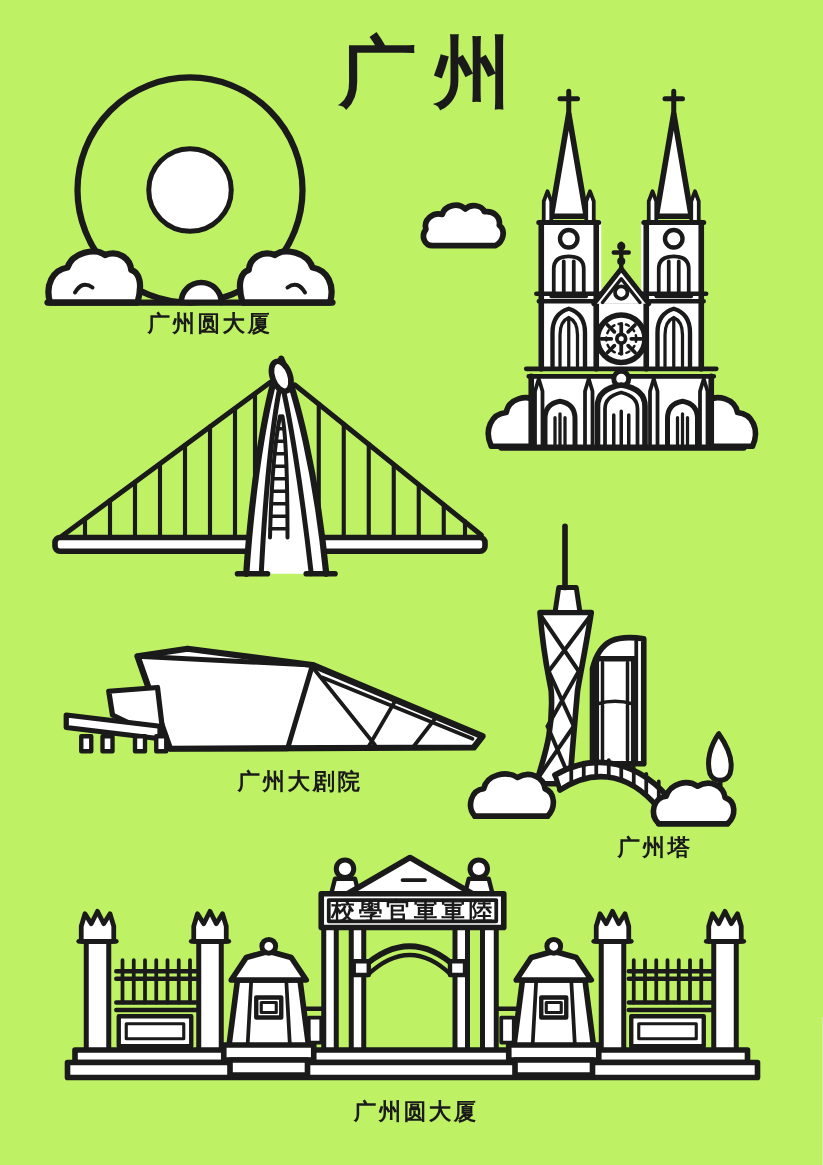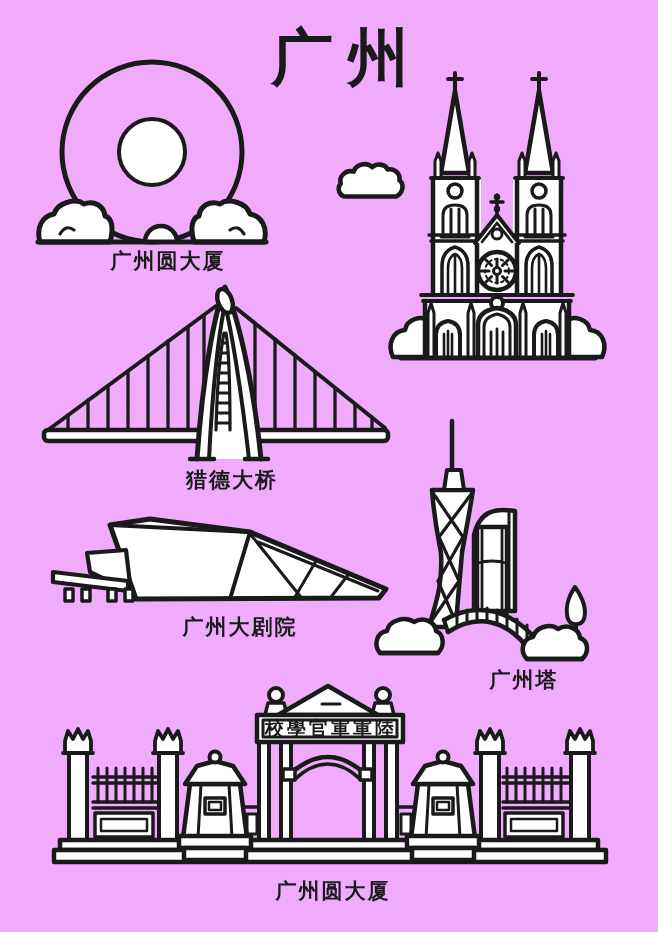--- a/index.html
+++ b/index.html
@@ -1,27 +1,27 @@
 <!DOCTYPE html>
 <html><head>
 <meta charset="utf-8">
 <style>
   html,body{margin:0;padding:0;background:#e8e8e8;}
-  .stage{position:relative;width:658px;height:932px;background:#f0abfc;overflow:hidden;
+  .stage{position:relative;width:658px;height:932px;background:#bef264;overflow:hidden;
          font-family:"Liberation Sans",sans-serif;color:#1a1a1a;}
   .abs{position:absolute;}
   svg{overflow:visible;}
   svg *{stroke-linecap:round;stroke-linejoin:round;}
   .ln{stroke:#1a1a1a;fill:none;}
   .fw{fill:#ffffff;}
   .title{position:absolute;left:340px;top:16px;transform:translateX(-50%);
          font-size:62px;font-weight:800;letter-spacing:14px;padding-left:14px;white-space:nowrap;}
   .subtitle{position:absolute;left:340px;top:90px;transform:translateX(-50%);
          font-size:21px;font-weight:700;letter-spacing:4px;padding-left:4px;white-space:nowrap;}
-  .lm-label{position:absolute;transform:translateX(-50%);font-size:21px;font-weight:700;
+  .lm-label{position:absolute;transform:translateX(-50%);font-size:18px;font-weight:700;
          letter-spacing:2px;white-space:nowrap;}
   .plaque-text{font-family:"Liberation Sans",sans-serif;font-weight:700;font-size:19px;
          fill:#1a1a1a;letter-spacing:3px;}
 </style>
 </head>
 <body>
 
 <div class="stage">
 
   <div class="title">广州</div>
@@ -125,21 +125,20 @@
     <path d="M169,181 C173,100 180,48 185,27 C191,50 201,110 209,181" class="ln" stroke-width="4"></path>
 
     <path d="M176,152 C177,110 180,75 184,55" class="ln" stroke-width="3.2"></path>
     <path d="M190,152 C190,110 189,72 186,55" class="ln" stroke-width="3.2"></path>
     <path d="M182,65 H187 M181,75 H188 M181,85 H188 M180,95 H188 M179,105 H188 M178,115 H189 M177,125 H189 M177,135 H189 M176,145 H190" class="ln" stroke-width="2.8"></path>
 
     <ellipse cx="185" cy="23" rx="7" ry="12.5" transform="rotate(-20 185 23)" class="ln fw" stroke-width="4.5"></ellipse>
 
     <path d="M150,181 H174 M205,181 H228" class="ln" stroke-width="4.5"></path>
   </svg>
-  <div class="lm-label" style="left:232px;top:466px">猎德大桥</div>
 
   <svg class="abs" style="left:48px;top:513px" width="345" height="100" viewBox="0 0 345 100">
     <defs>
       <pattern id="xh" width="13" height="13" patternUnits="userSpaceOnUse">
         <path d="M0,0 L13,13 M13,0 L0,13" class="ln" stroke-width="2.8"></path>
       </pattern>
     </defs>
 
     <path d="M62,12 L102,6 L202,19 L338,76 L331,85 L88,86 Z" class="ln fw" stroke-width="5"></path>
     <path d="M62,12 L202,19 L182,86 L88,86 Z" fill="url(#xh)" class="ln" stroke-width="4"></path>

